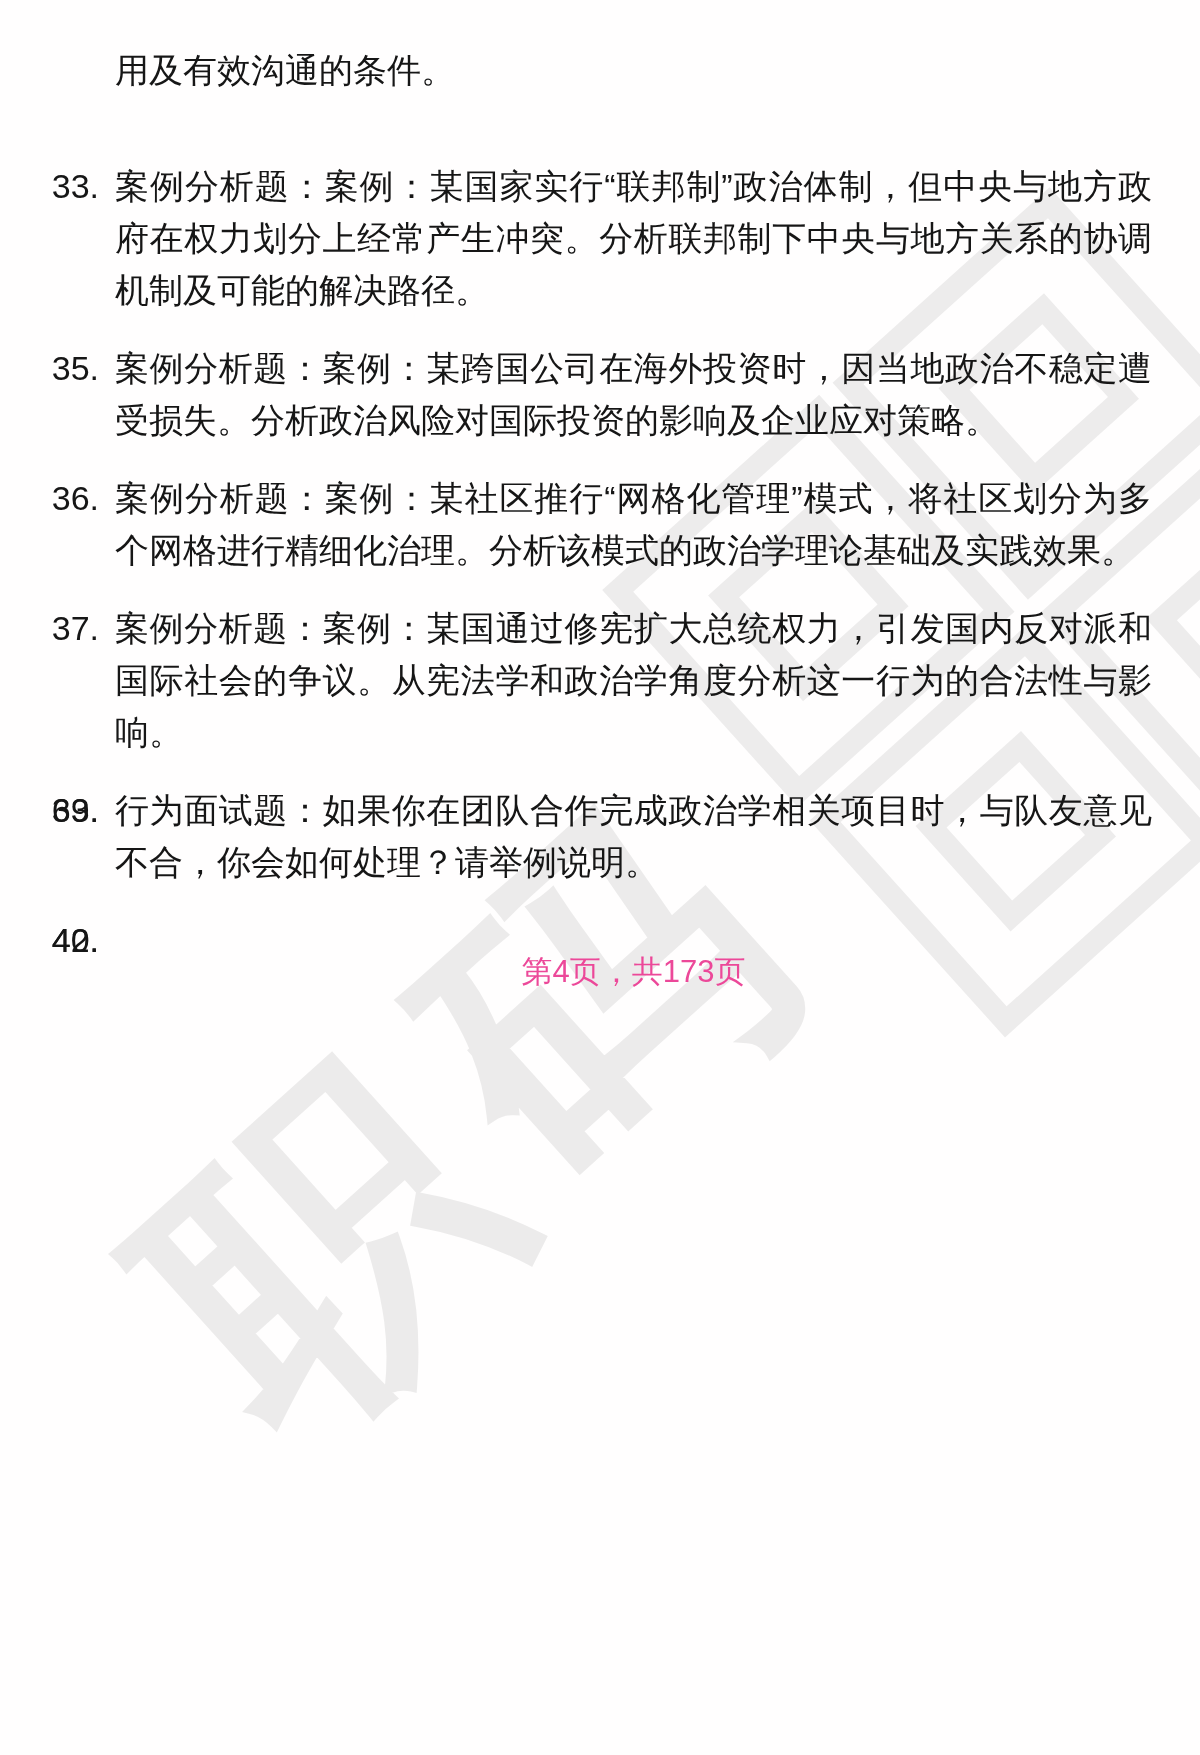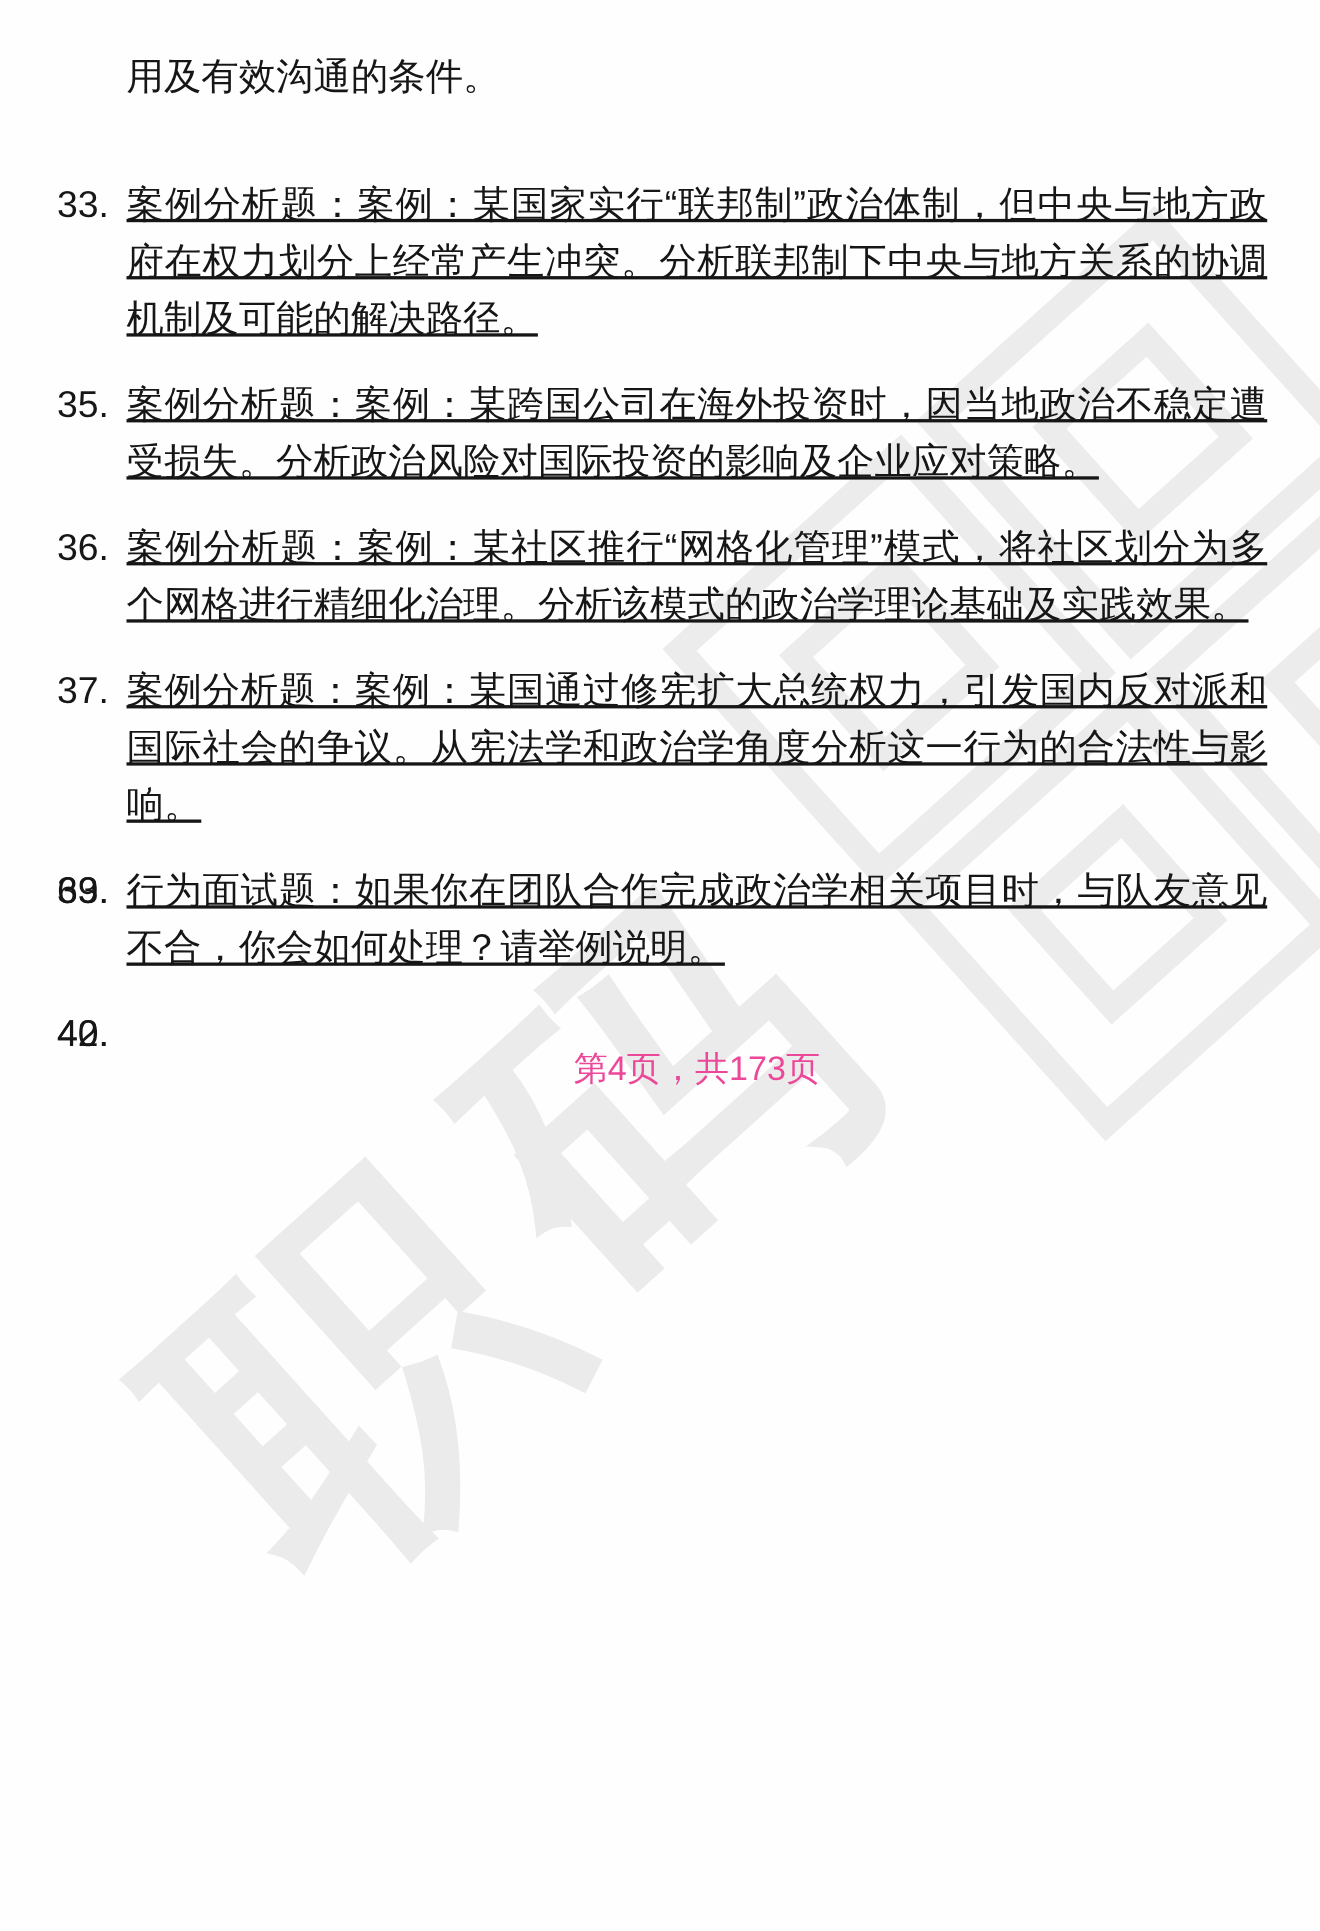--- a/index.html
+++ b/index.html
@@ -58,21 +58,20 @@
     line-height: 52px;
     text-align: justify;
   }
   .carryover {
     margin: 0 0 64px 0;
   }
   ol.qlist {
     list-style: none;
     margin: 0;
     padding: 0;
-    text-decoration: underline;
   }
   ol.qlist li {
     position: relative;
     margin: 26px 0 0 0;
   }
   ol.qlist li:first-child { margin-top: 0; }
   .num {
     position: absolute;
     right: 100%;
     margin-right: 16px;

